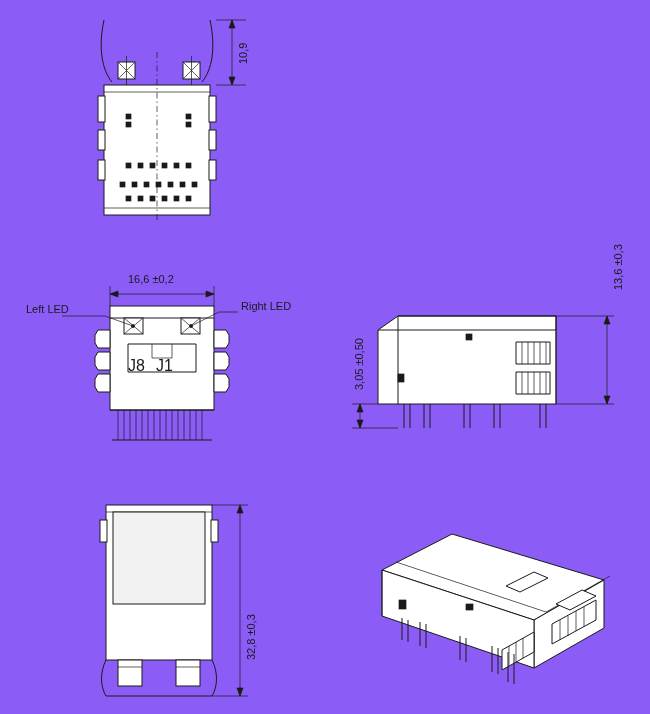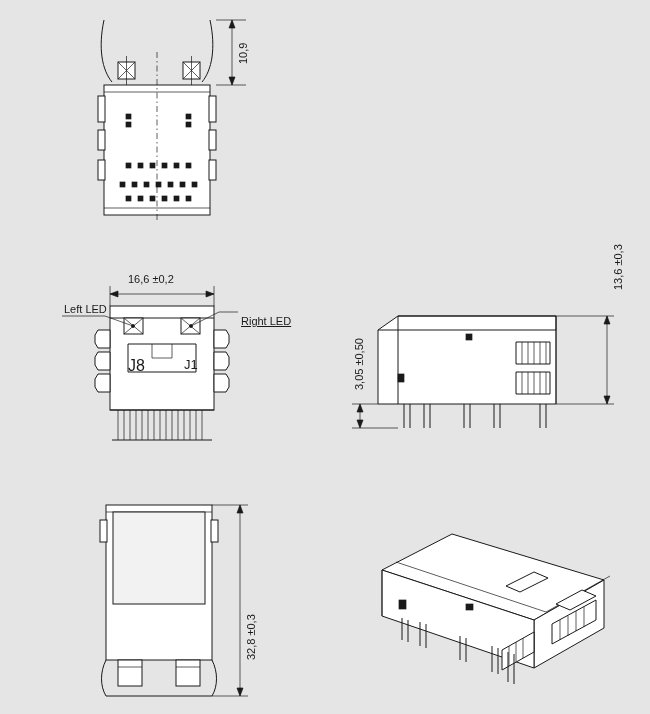--- a/index.html
+++ b/index.html
@@ -7,21 +7,21 @@
     padding: 0;
     background: #ffffff;
   }
   body {
     font-family: "Liberation Sans", sans-serif;
   }
   #sheet {
     position: relative;
     width: 650px;
     height: 714px;
-    background: #e5e5e5;
+    background: #8b5cf6;
     overflow: hidden;
   }
   .lbl {
     position: absolute;
     font-size: 11px;
     color: #1a1a1a;
     white-space: nowrap;
     line-height: 1;
   }
   .lbl.rot {
@@ -253,27 +253,27 @@
       </g>
 
       <path class="ln-thin" d="M382 616 L382 570"></path>
     </g>
   </svg>
 
   <div class="lbl rot" style="left:238px; top:64px;">10,9</div>
 
   <div class="lbl" style="left:128px; top:274px;">16,6 ±0,2</div>
 
-  <div class="lbl" style="left:26px; top:304px;margin-left:38px;">Left LED</div>
-
-  <div class="lbl" style="left:241px; top:316px;text-decoration:underline;">Right LED</div>
+  <div class="lbl" style="left:26px; top:304px;">Left LED</div>
+
+  <div class="lbl" style="left:241px; top:301px;">Right LED</div>
 
   <div class="lbl" style="left:128px; top:358px; font-size:16px;">J8</div>
 
-  <div class="lbl" style="left:184px; top:358px; font-size:13px;text-align:right;">J1</div>
+  <div class="lbl" style="left:156px; top:358px; font-size:16px;text-align:right;">J1</div>
 
   <div class="lbl rot" style="left:613px; top:290px;">13,6 ±0,3</div>
 
   <div class="lbl rot" style="left:354px; top:390px;">3,05 ±0,50</div>
 
   <div class="lbl rot" style="left:246px; top:660px;">32,8 ±0,3</div>
 
 </div>
 
 </body></html>

